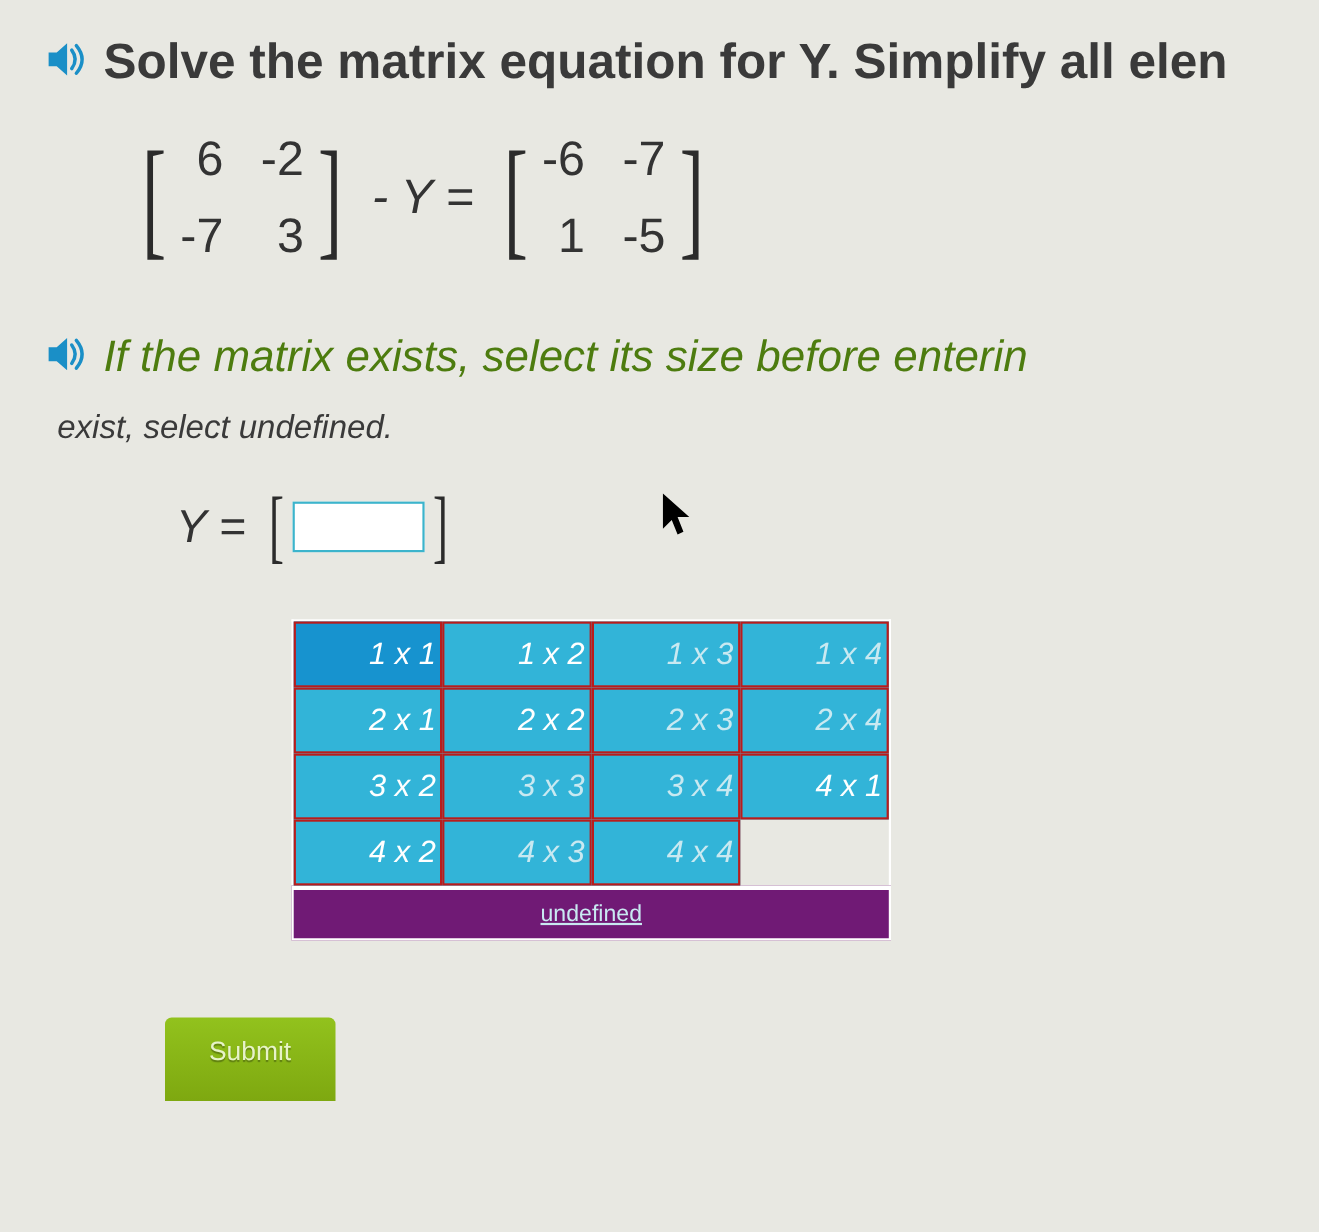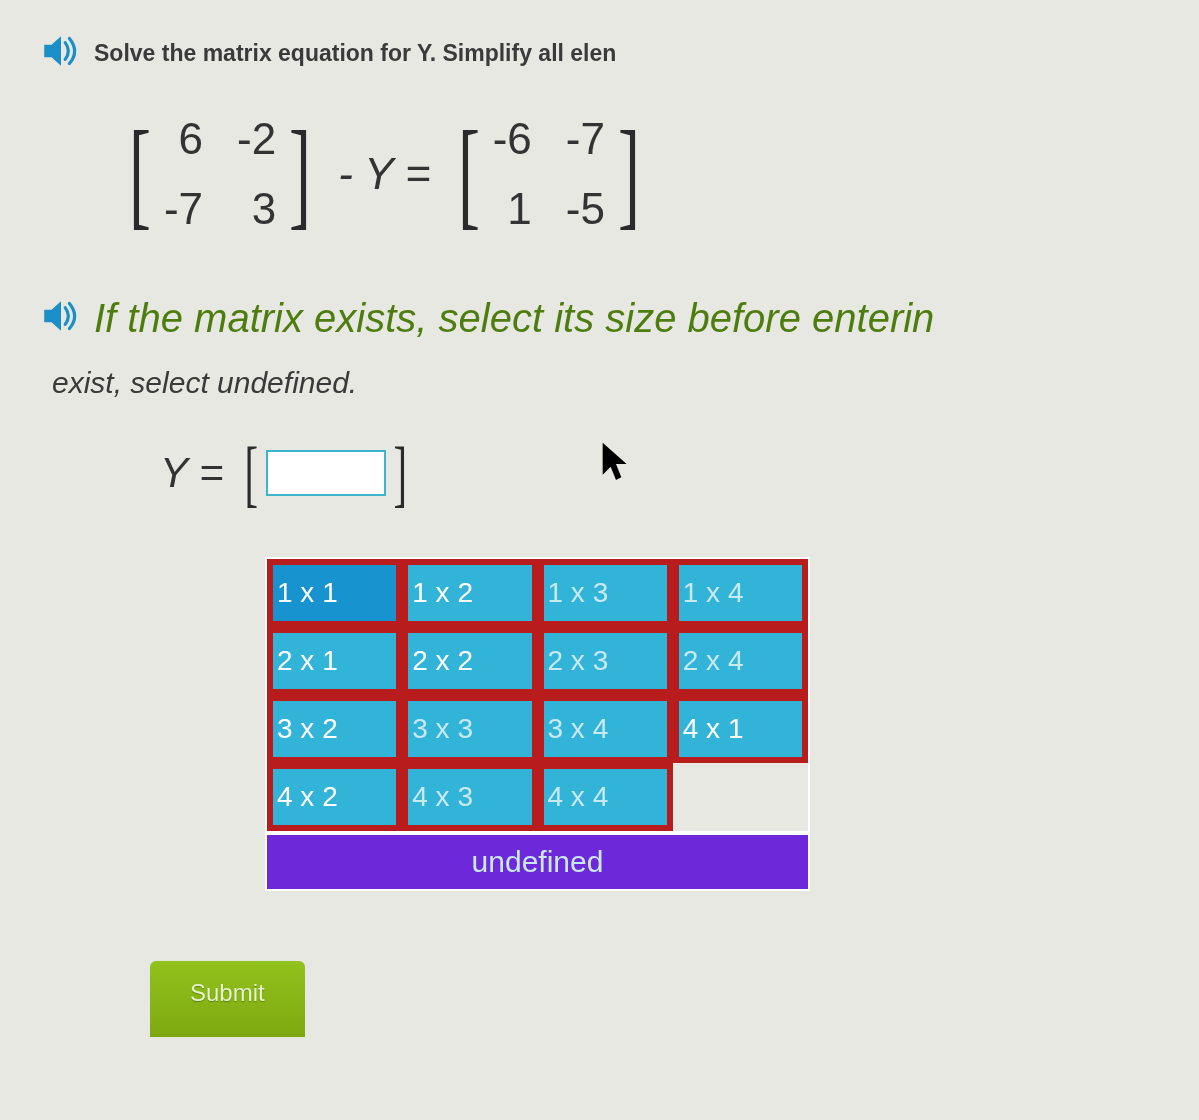--- a/index.html
+++ b/index.html
@@ -19,21 +19,21 @@
       align-items: center;
       gap: 12px;
       margin-bottom: 30px;
     }
     .speaker-icon {
       width: 42px;
       height: 42px;
       flex-shrink: 0;
     }
     .prompt-text {
-      font-size: 23px;
+      font-size: 45px;
       font-weight: bold;
       color: #3a3a3a;
       white-space: nowrap;
     }
     .prompt-text-italic {
       font-size: 40px;
       font-style: italic;
       color: #4d7c0f;
       line-height: 1.3;
     }
@@ -125,35 +125,37 @@
     .size-grid {
       display: grid;
       grid-template-columns: repeat(4, 1fr);
       border: 2px solid #fff;
       border-bottom: none;
     }
     .size-cell {
       background: #32b4d8;
       color: #fff;
       font-size: 28px;
-      text-align: left;
+      text-align: right;
       padding: 12px 4px;
-      border: 6px solid #b91c1c;
+      border: 2px solid #b91c1c;
       border-collapse: collapse;
+      font-style: italic;
     }
     .size-cell.active { background: #1793cf; }
     .size-cell.muted { color: #c9e9f1; }
     .undefined-row {
-      background: #6d28d9;
+      background: #701a75;
       color: #c9e9f1;
-      font-size: 30px;
+      font-size: 21px;
       text-align: center;
       padding: 10px 4px;
       border: 2px solid #fff;
       border-top: 4px solid #fff;
+      text-decoration: underline;
     }
     .submit-wrap {
       margin-top: 70px;
       padding-left: 110px;
     }
     .submit-btn {
       background: #7fb514;
       background: linear-gradient(#92c21d, #7ea810);
       color: #e7f3c9;
       font-size: 24px;

